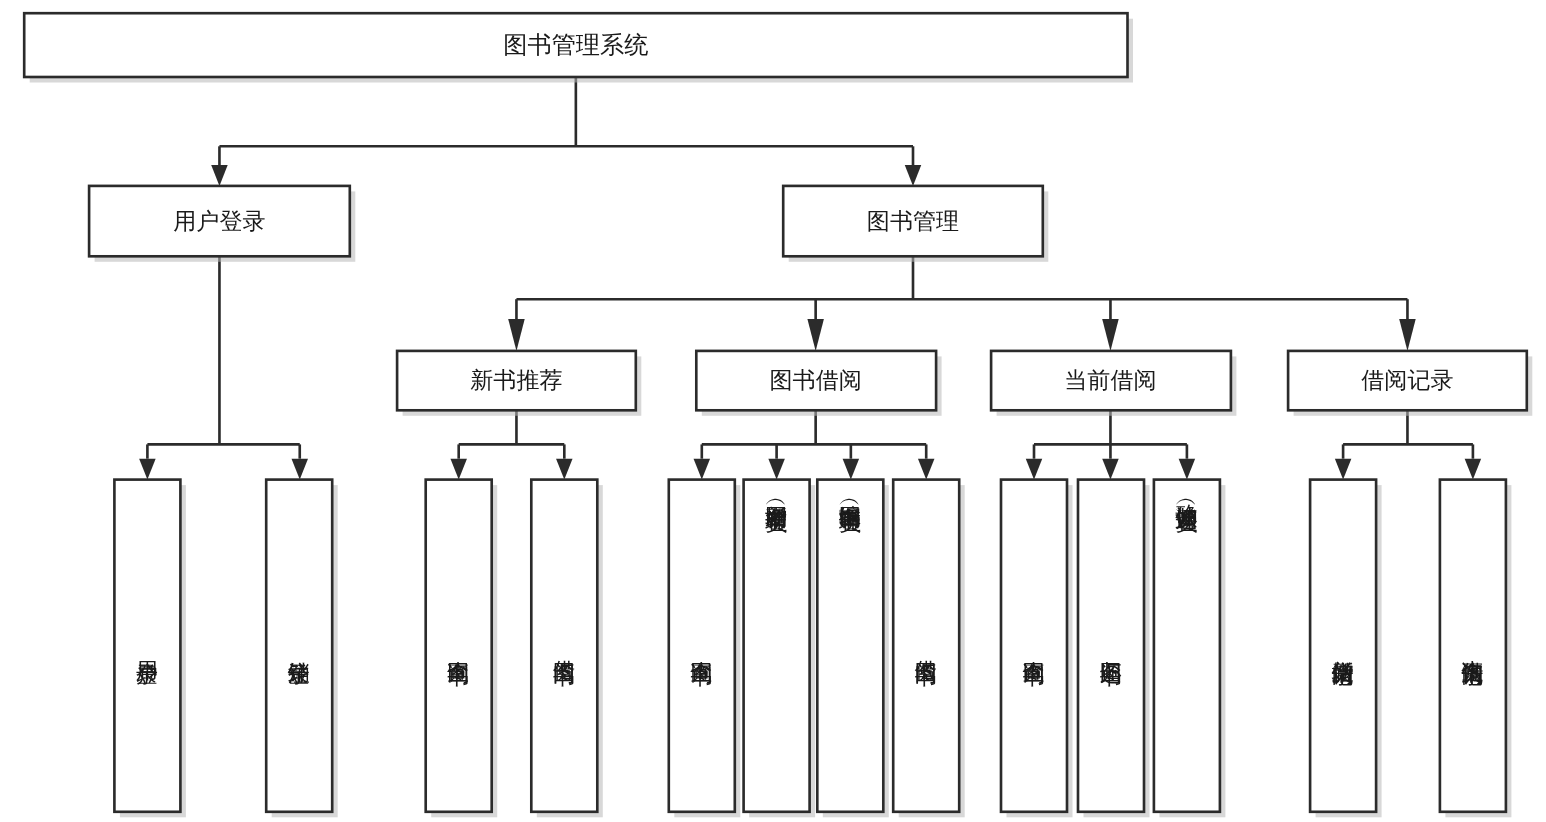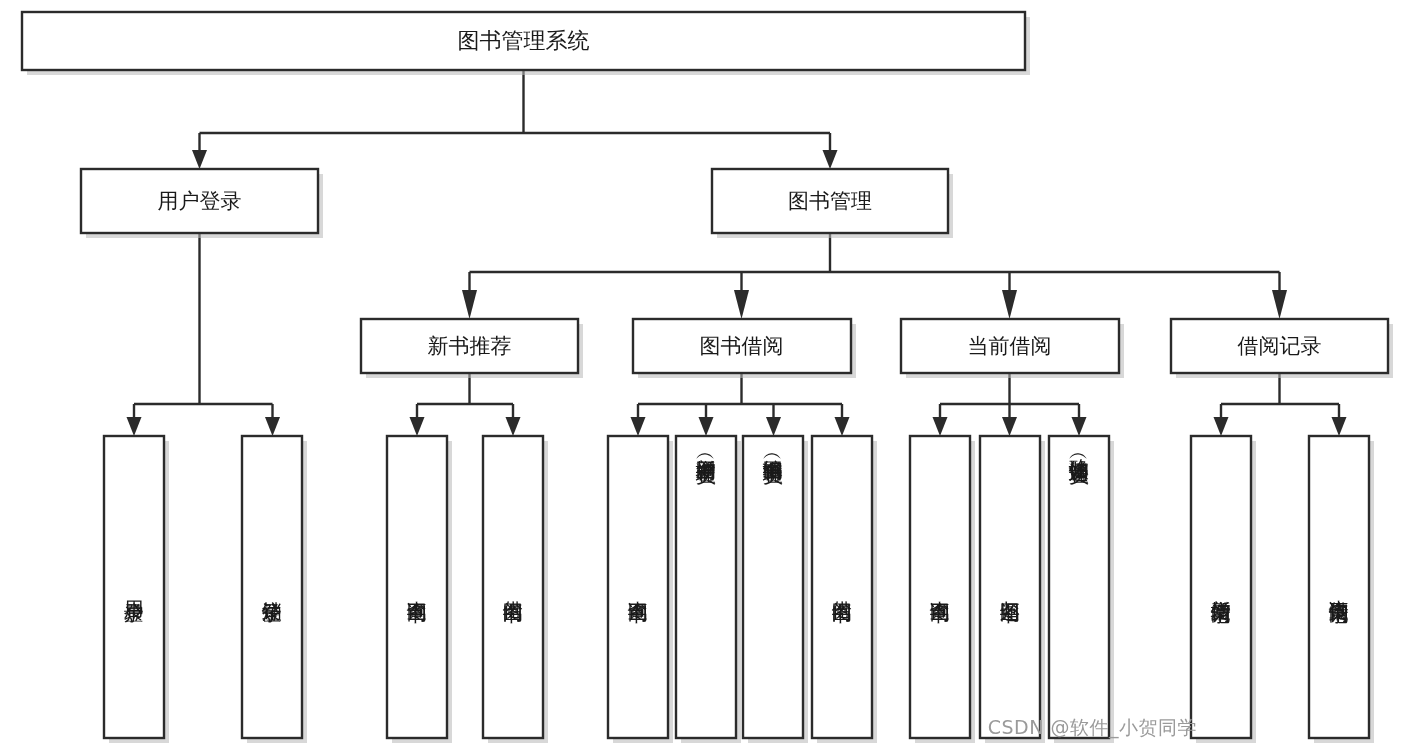--- a/index.html
+++ b/index.html
@@ -277,15 +277,14 @@
   <div class="leaf-label" style="left:743px; top:443px; width:60px; height:295px; justify-content:flex-start; display:flex; align-items:center;">编辑图书（管理员）</div>
   <div class="leaf-label" style="left:812px; top:436px; width:60px; height:302px; justify-content:center; display:flex; align-items:center;">借阅图书</div>
 
   <div class="leaf-label" style="left:910px; top:436px; width:60px; height:302px; justify-content:center; display:flex; align-items:center;">查询图书</div>
   <div class="leaf-label" style="left:980px; top:436px; width:60px; height:302px; justify-content:center; display:flex; align-items:center;">归还图书</div>
   <div class="leaf-label" style="left:1049px; top:443px; width:60px; height:295px; justify-content:flex-start; display:flex; align-items:center;">确认归还（管理员）</div>
 
   <div class="leaf-label" style="left:1191px; top:436px; width:60px; height:302px; justify-content:center; display:flex; align-items:center;">新增借阅记录</div>
   <div class="leaf-label" style="left:1309px; top:436px; width:60px; height:302px; justify-content:center; display:flex; align-items:center;">查询借阅记录</div>
 
-  <div class="watermark">CSDN @软件_小贺同学</div>
 
 </div>
 
 </body></html>

